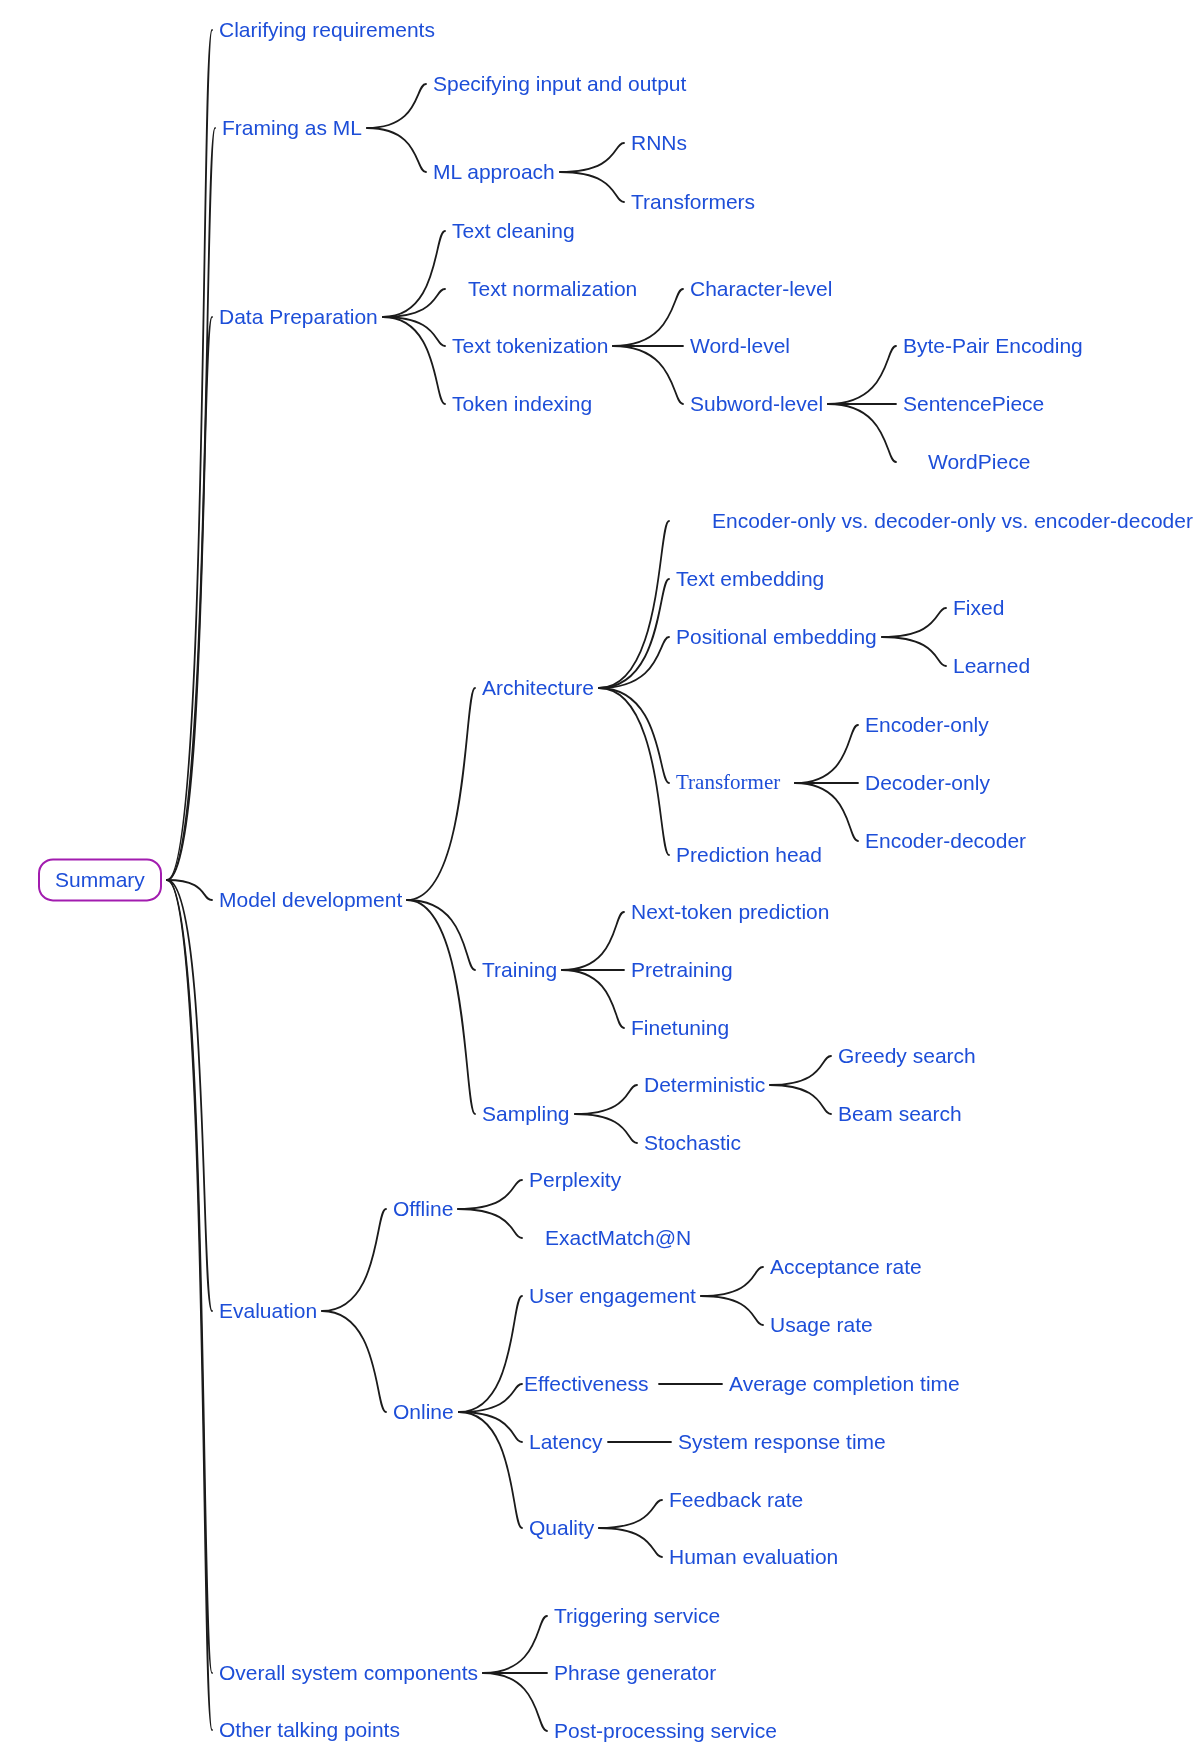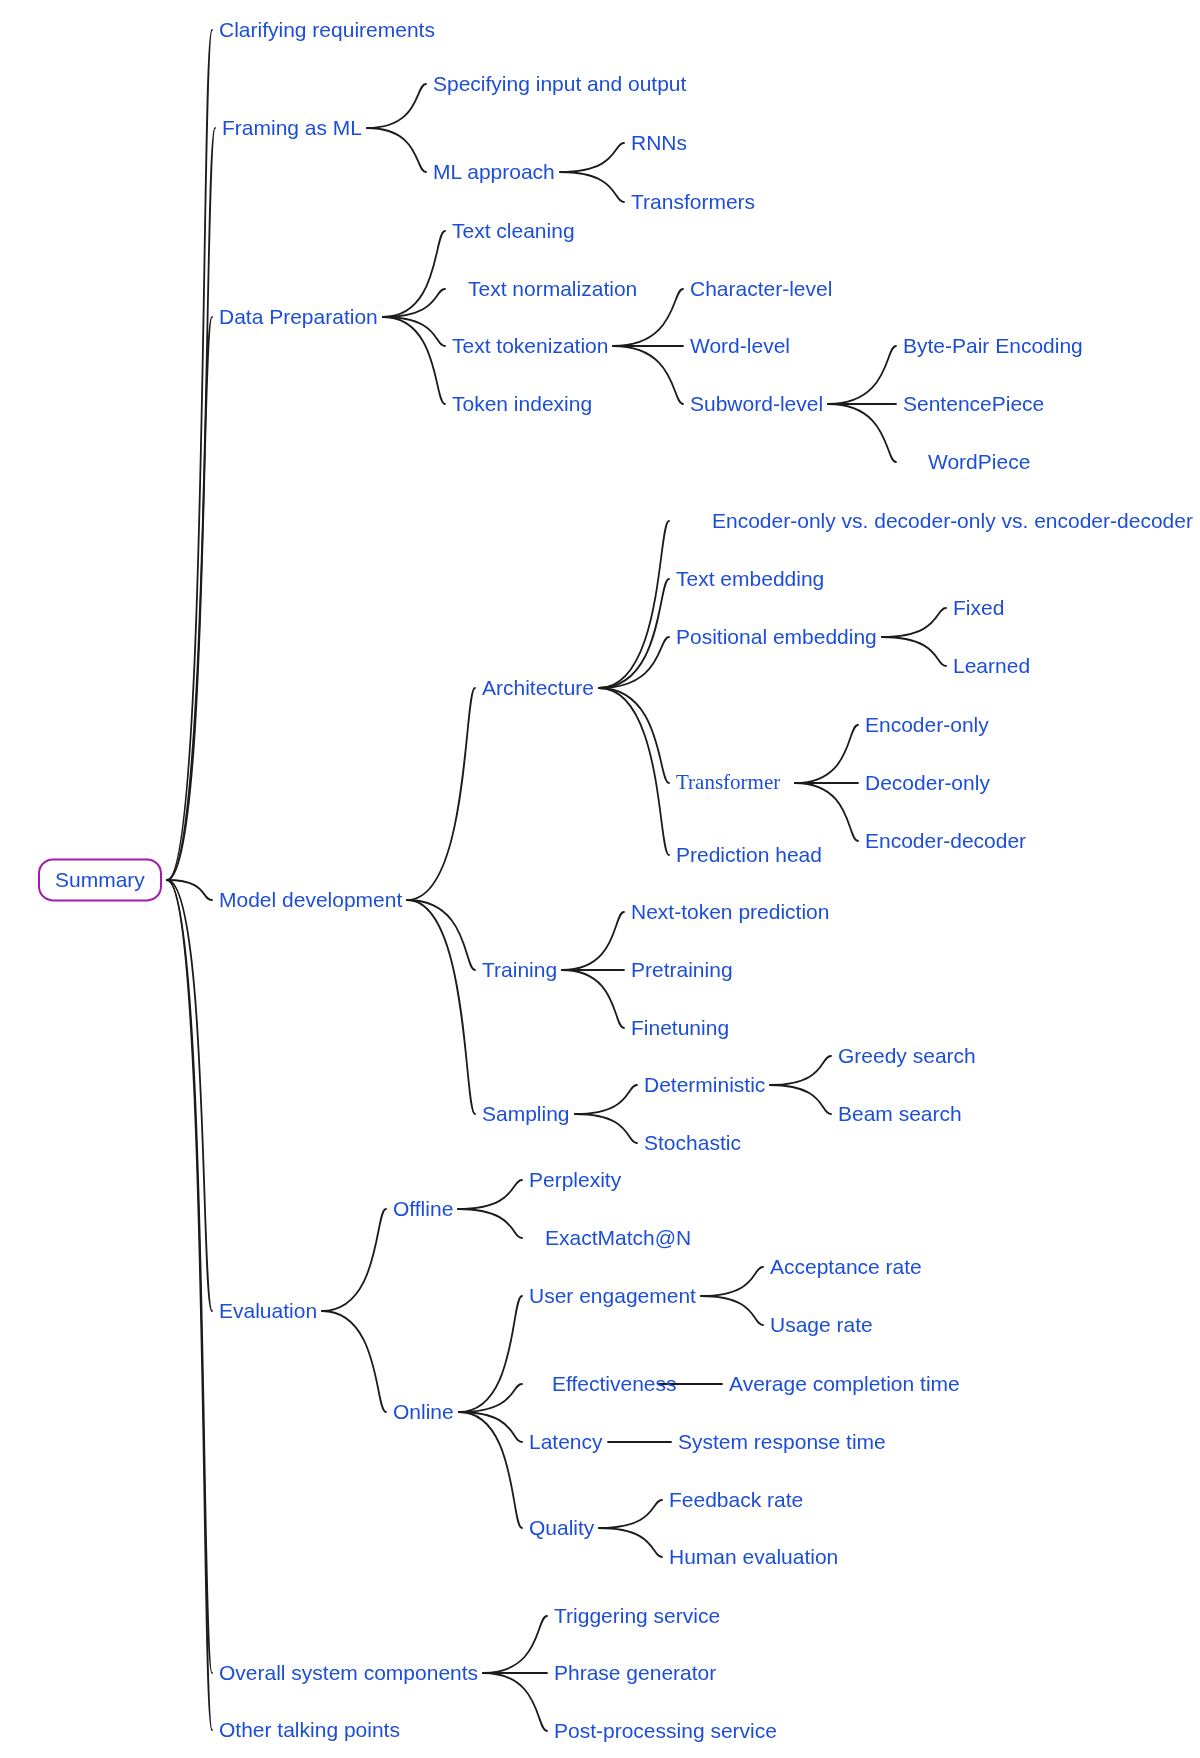--- a/index.html
+++ b/index.html
@@ -132,21 +132,21 @@
       <div class="node" style="left: 838px; top: 1114px;">Beam search</div>
       <div class="node" style="left: 644px; top: 1143px;">Stochastic</div>
       <div class="node" style="left: 219px; top: 1311px;">Evaluation</div>
       <div class="node" style="left: 393px; top: 1209px;">Offline</div>
       <div class="node" style="left: 529px; top: 1180px;">Perplexity</div>
       <div class="node" style="left: 545px; top: 1238px;">ExactMatch@N</div>
       <div class="node" style="left: 393px; top: 1412px;">Online</div>
       <div class="node" style="left: 529px; top: 1296px;">User engagement</div>
       <div class="node" style="left: 770px; top: 1267px;">Acceptance rate</div>
       <div class="node" style="left: 770px; top: 1325px;">Usage rate</div>
-      <div class="node" style="left: 552px; top: 1384px;">Effectiveness</div>
+      <div class="node" style="left: 524px; top: 1384px;">Effectiveness</div>
       <div class="node" style="left: 729px; top: 1384px;">Average completion time</div>
       <div class="node" style="left: 529px; top: 1442px;">Latency</div>
       <div class="node" style="left: 678px; top: 1442px;">System response time</div>
       <div class="node" style="left: 529px; top: 1528px;">Quality</div>
       <div class="node" style="left: 669px; top: 1500px;">Feedback rate</div>
       <div class="node" style="left: 669px; top: 1557px;">Human evaluation</div>
       <div class="node" style="left: 219px; top: 1673px;">Overall system components</div>
       <div class="node" style="left: 554px; top: 1616px;">Triggering service</div>
       <div class="node" style="left: 554px; top: 1673px;">Phrase generator</div>
       <div class="node" style="left: 554px; top: 1731px;">Post-processing service</div>

